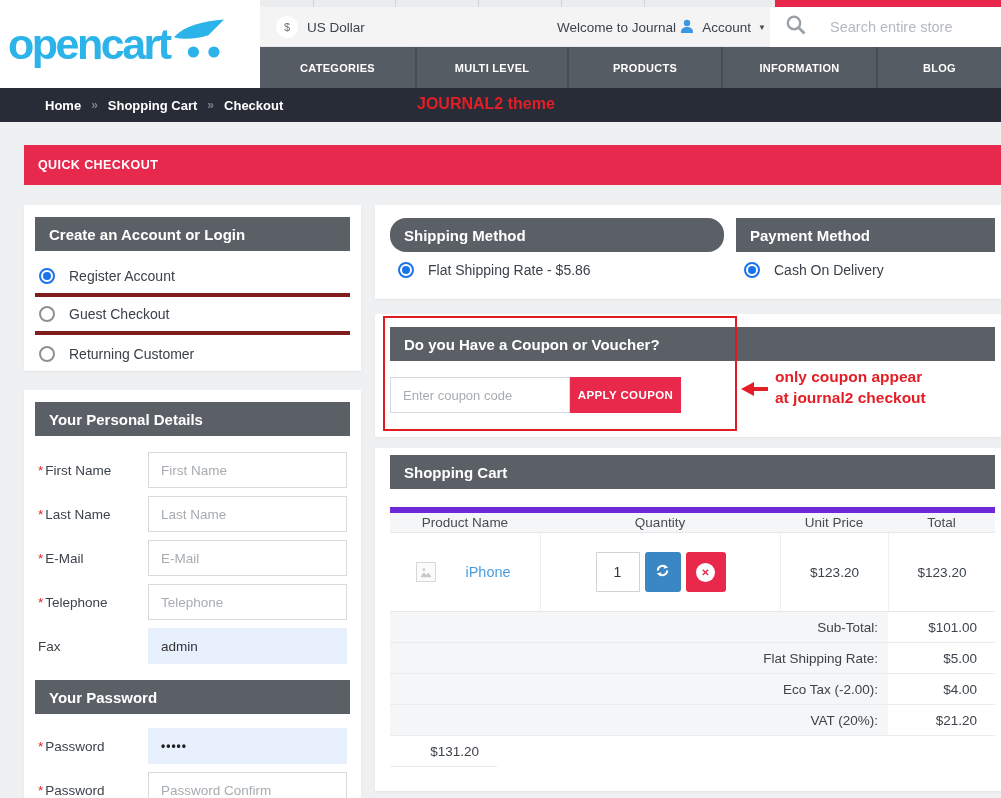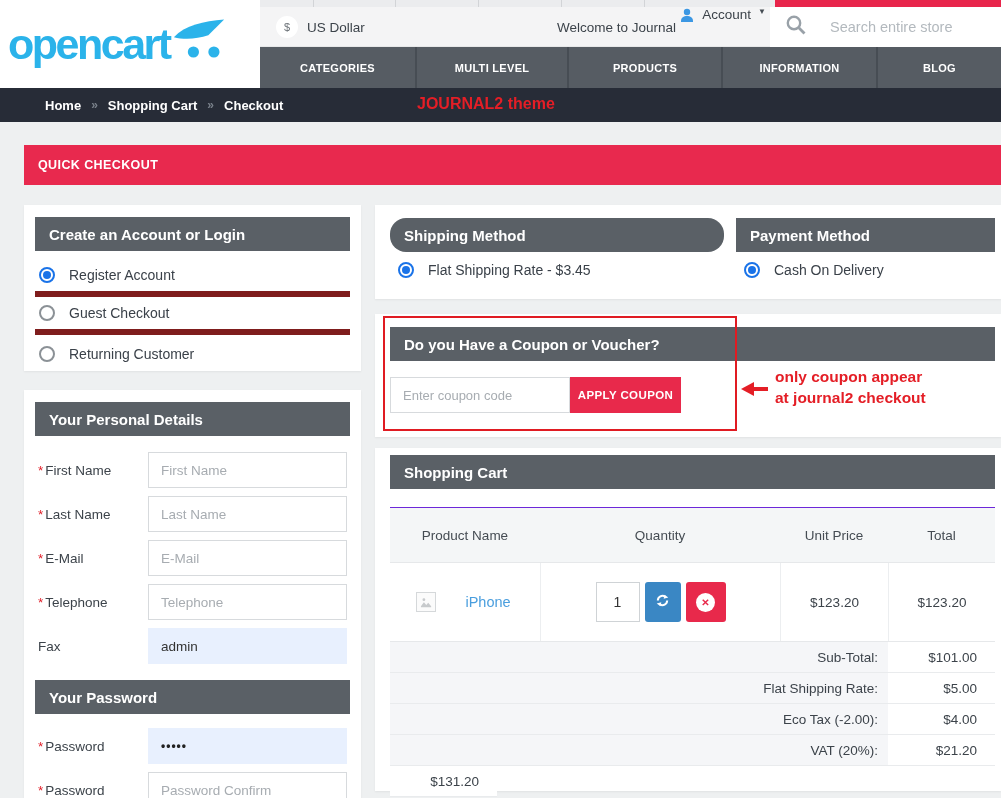--- a/index.html
+++ b/index.html
@@ -10,21 +10,21 @@
   .topstrip { position:absolute; left:0; top:0; width:1001px; height:7px; background:#ebecee; }
   .topstrip .tdiv { position:absolute; top:0; width:1px; height:7px; background:#d2d4d7; }
   .topstrip-red { position:absolute; left:775px; top:0; width:226px; height:7px; background:#e8254b; }
 
   
   .header { position:absolute; left:260px; top:7px; width:741px; height:40px; background:#f4f4f5; border-bottom:1px solid #e7e8e9; }
   .currency { position:absolute; left:16px; top:0; height:40px; display:flex; align-items:center; gap:9px; cursor:pointer; }
   .cur-badge { width:22px; height:22px; border-radius:50%; background:#fff; color:#6a7076; font-size:11px; display:flex; align-items:center; justify-content:center; }
   .cur-label { font-size:13.5px; color:#3c434a; }
   .welcome { position:absolute; right:325px; top:0; height:40px; display:flex; align-items:center; font-size:13.5px; color:#3c434a; }
-  .account { position:absolute; right:235px; top:0; height:40px; display:flex; gap:7px; cursor:pointer; font-size:13.5px; color:#3c434a; }
+  .account { position:absolute; right:235px; top:0; height:40px; display:flex; align-items:center; gap:7px; cursor:pointer; font-size:13.5px; color:#3c434a; }
   .caret { font-size:8px; color:#454c53; }
   .searchbox { position:absolute; right:0; top:0; width:231px; height:40px; background:#fff; display:flex; align-items:center; }
   .search-sep { width:1px; height:26px; background:#eceeef; margin:0 0 0 10px; }
   .searchbox input { border:none; outline:none; flex:1; margin-left:12px; font-size:14.5px; color:#3c434a; font-family:inherit; background:transparent; }
   .searchbox input::placeholder { color:#b3b9be; }
 
   
   .logo-box { position:absolute; left:0; top:0; width:260px; height:88px; background:#fff; display:flex; align-items:center; cursor:pointer; }
   .logo-text { font-size:43px; font-weight:bold; color:#2bb3ea; letter-spacing:-2.5px; margin-left:8px; }
   .logo-mark { margin-left:2px; margin-top:-6px; }
@@ -48,21 +48,21 @@
   .phead { position:absolute; background:#5a6066; color:#fff; font-size:15px; font-weight:bold; display:flex; align-items:center; padding-left:14px; height:34px; }
 
   
   .radio { width:16px; height:16px; border:2px solid #8b9196; border-radius:50%; background:#fff; flex:0 0 16px; position:relative; cursor:pointer; }
   .radio.sel { border-color:#1a73e8; }
   .radio.sel::after { content:""; position:absolute; inset:2px; background:#1a73e8; border-radius:50%; }
 
   #card-account { left:24px; top:205px; width:337px; height:166px; }
   #card-account .phead { left:11px; top:12px; width:315px; }
   .opt-row { position:absolute; left:11px; width:315px; height:38px; display:flex; align-items:center; gap:14px; padding-left:4px; }
-  .opt-row.bord { border-bottom:6px solid #7f1d1d; }
+  .opt-row.bord { border-bottom:4px solid #7f1d1d; }
   .opt-label { font-size:14px; color:#3a4149; }
 
   #card-details { left:24px; top:390px; width:337px; height:408px; }
   #card-details .phead { left:11px; top:12px; width:315px; }
   .field-row { position:absolute; left:14px; width:309px; height:36px; display:flex; align-items:center; }
   .flabel { width:110px; font-size:13.5px; color:#3c434a; }
   .req { color:#e0202a; margin-right:2px; }
   input.txt { width:199px; height:36px; border:1px solid #d7dadd; padding:0 12px; font-size:13.5px; color:#333; font-family:inherit; outline:none; }
   input.txt::placeholder { color:#a7acb1; }
   input.filled { background:#e8f0fe; border-color:#e8f0fe; }
@@ -83,21 +83,21 @@
 
   .anno-rect { position:absolute; left:383px; top:316px; width:354px; height:115px; border:2px solid #e01b22; pointer-events:none; }
   .anno-arrow { position:absolute; left:741px; top:382px; display:flex; align-items:center; }
   .anno-arrow .tri { width:0; height:0; border-top:7px solid transparent; border-bottom:7px solid transparent; border-right:13px solid #e41e26; }
   .anno-arrow .shaft { width:14px; height:4px; background:#e41e26; }
   .anno-text { position:absolute; left:775px; top:366px; color:#e41e26; font-size:15.5px; font-weight:bold; line-height:21px; }
 
   #card-cart { left:375px; top:448px; width:626px; height:343px; }
   #cart-head { left:15px; top:7px; width:605px; }
   .cart-table { position:absolute; left:15px; top:59px; width:605px; }
-  .thead { display:flex; height:56px; background:#f4f6f7; border-top:1px solid #6d28d9; border-bottom:1px solid #e6e8ea; }
+  .thead { display:flex; height:26px; background:#f4f6f7; border-top:6px solid #6d28d9; border-bottom:1px solid #e6e8ea; }
   .th { display:flex; align-items:center; justify-content:center; font-size:13.5px; color:#454c53; }
   .c0{width:150px;} .c1{width:240px;} .c2{width:108px;} .c3{width:107px;}
   .tbody-row { display:flex; height:79px; border-bottom:1px solid #e6e8ea; background:#fff; }
   .td { display:flex; align-items:center; justify-content:center; font-size:13.5px; color:#3c434a; }
   .td + .td { border-left:1px solid #eceef0; }
   .td.prod { justify-content:flex-start; }
   .img-ph { width:20px; height:20px; border:1px solid #d5d8da; background:#fbfbfb; margin-left:26px; display:flex; align-items:center; justify-content:center; }
   .prod-name { flex:1; text-align:center; color:#4a9ede; font-size:14.5px; cursor:pointer; }
   .qty-input { width:44px; height:40px; border:1px solid #cfd3d6; text-align:center; font-size:14px; color:#333; font-family:inherit; outline:none; }
   .btn-refresh { width:36px; height:40px; background:#3a87c4; border:none; border-radius:3px; margin-left:5px; display:flex; align-items:center; justify-content:center; cursor:pointer; }
@@ -228,21 +228,21 @@
       <span class="flabel"><span class="req">*</span><span>Password</span></span>
       <input class="txt" type="text" placeholder="Password Confirm" style="">
     </div>
   </div>
 
   <div class="card" id="card-methods">
     <div class="phead" id="ship-head">Shipping Method</div>
     <div class="phead" id="pay-head">Payment Method</div>
     <div class="method-row" style="left:23px; top:57px">
       <span class="radio sel"></span>
-      <span class="method-label">Flat Shipping Rate - $3.45</span>
+      <span class="method-label">Flat Shipping Rate - $5.86</span>
     </div>
     <div class="method-row" style="left:369px; top:57px">
       <span class="radio sel"></span>
       <span class="method-label">Cash On Delivery</span>
     </div>
   </div>
 
   <div class="card" id="card-coupon">
     <div class="phead" id="coupon-head">Do you Have a Coupon or Voucher?</div>
     <input class="coupon-input" type="text" placeholder="Enter coupon code" style="">

